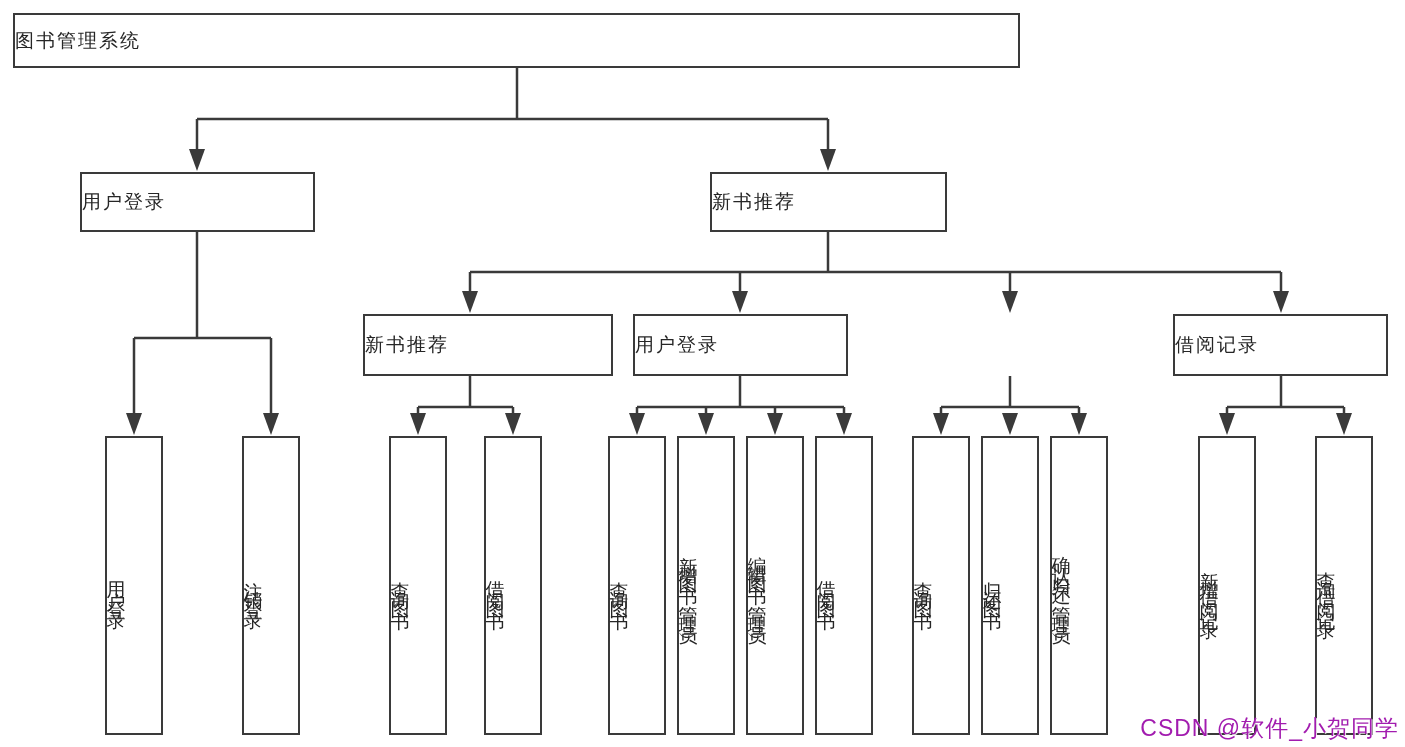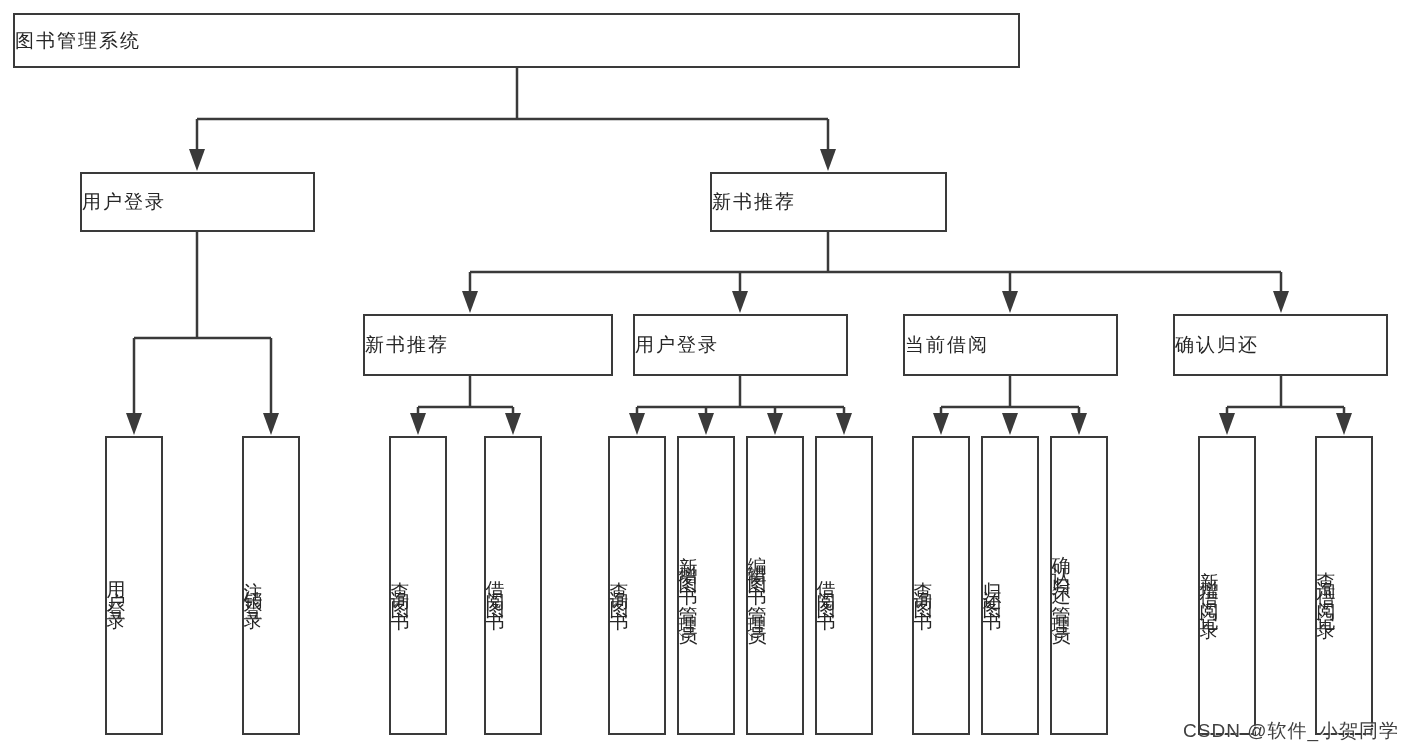--- a/index.html
+++ b/index.html
@@ -29,22 +29,22 @@
   .node.v span{
     writing-mode:vertical-rl;
     font-size:19px;
     letter-spacing:10px;
     line-height:1;
   }
   .watermark{
     position:absolute;
     right:6px;
     bottom:3px;
-    font-size:19px;
-    color:#404040;
+    font-size:23px;
+    color:#a21caf;
     letter-spacing:1px;
     text-shadow:1px 1px 0 rgba(255,255,255,0.85);
     white-space:nowrap;
   }
 </style>
 </head>
 <body>
 
 <div id="canvas">
 
@@ -126,25 +126,22 @@
   <div class="node h" style="left:710px;top:172px;width:237px;height:60px">
     <span>新书推荐</span>
   </div>
 
   <div class="node h" style="left:363px;top:314px;width:250px;height:62px">
     <span>新书推荐</span>
   </div>
   <div class="node h" style="left:633px;top:314px;width:215px;height:62px">
     <span>用户登录</span>
   </div>
-  <div class="node h" style="left:903px;top:314px;width:215px;height:62px">
-    <span>当前借阅</span>
-  </div>
   <div class="node h" style="left:1173px;top:314px;width:215px;height:62px">
-    <span>确认归还</span>
+    <span>借阅记录</span>
   </div>
 
   <div class="node v" style="left:105px;top:436px;width:58px;height:299px">
     <span>用户登录</span>
   </div>
   <div class="node v" style="left:242px;top:436px;width:58px;height:299px">
     <span>注销登录</span>
   </div>
 
   <div class="node v" style="left:389px;top:436px;width:58px;height:299px">

